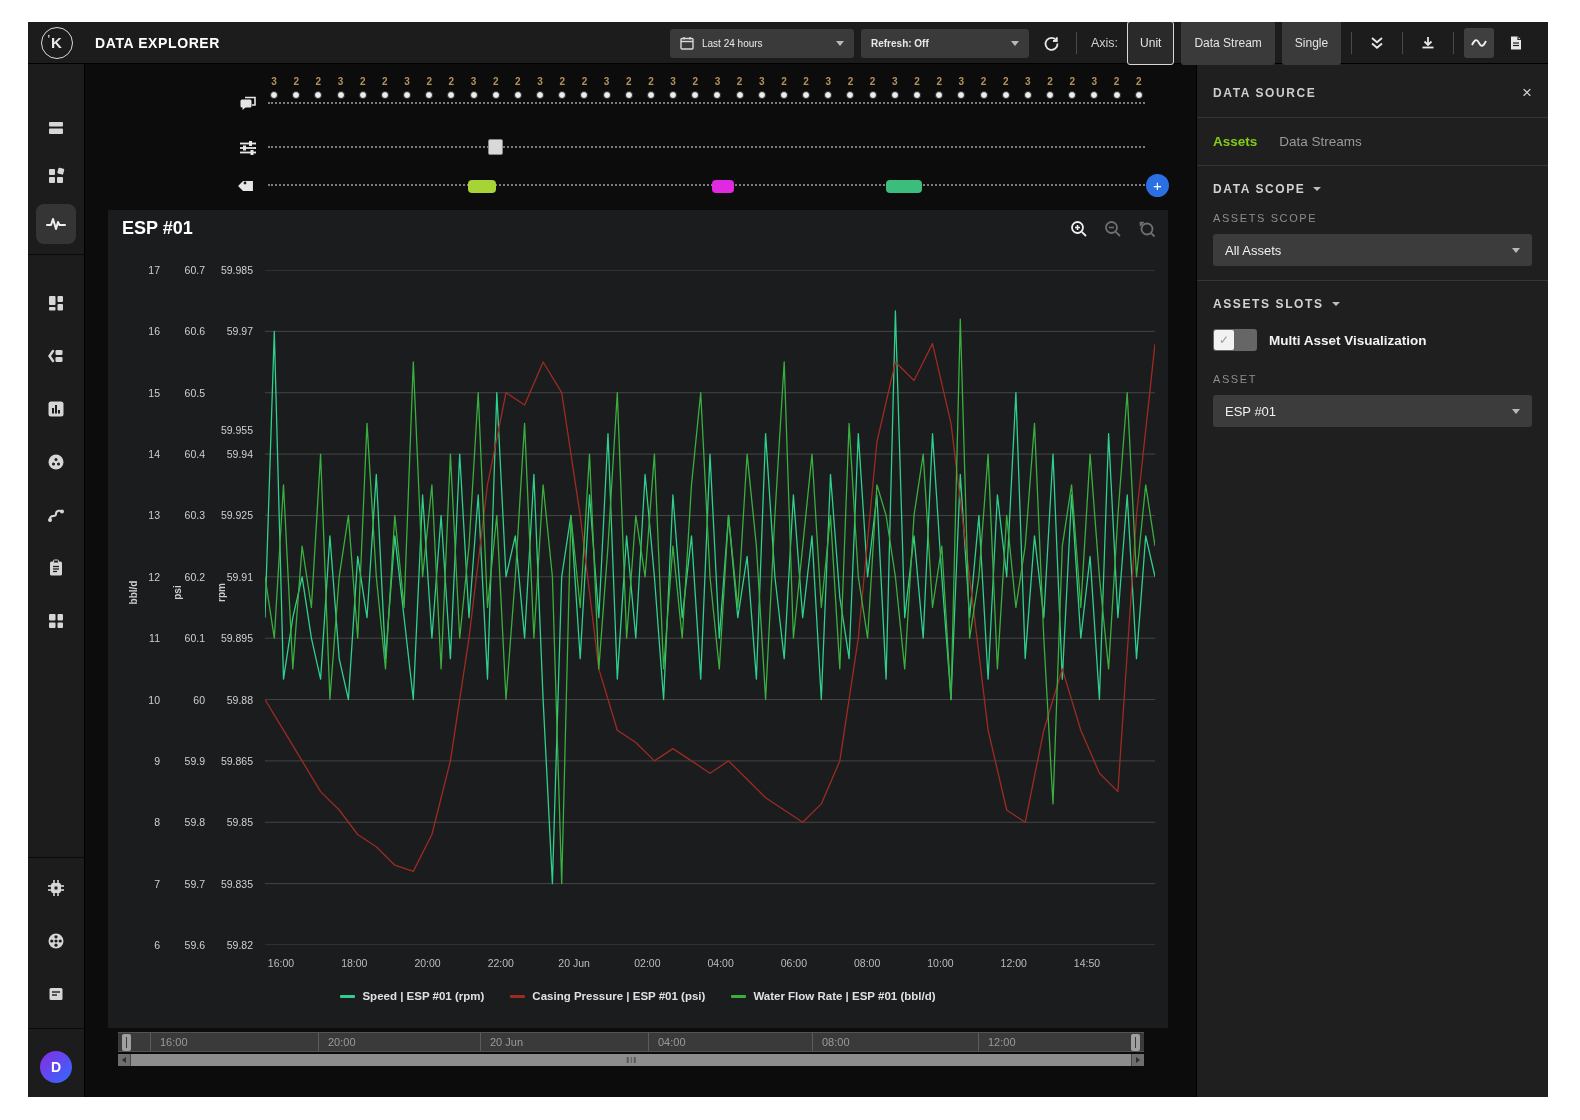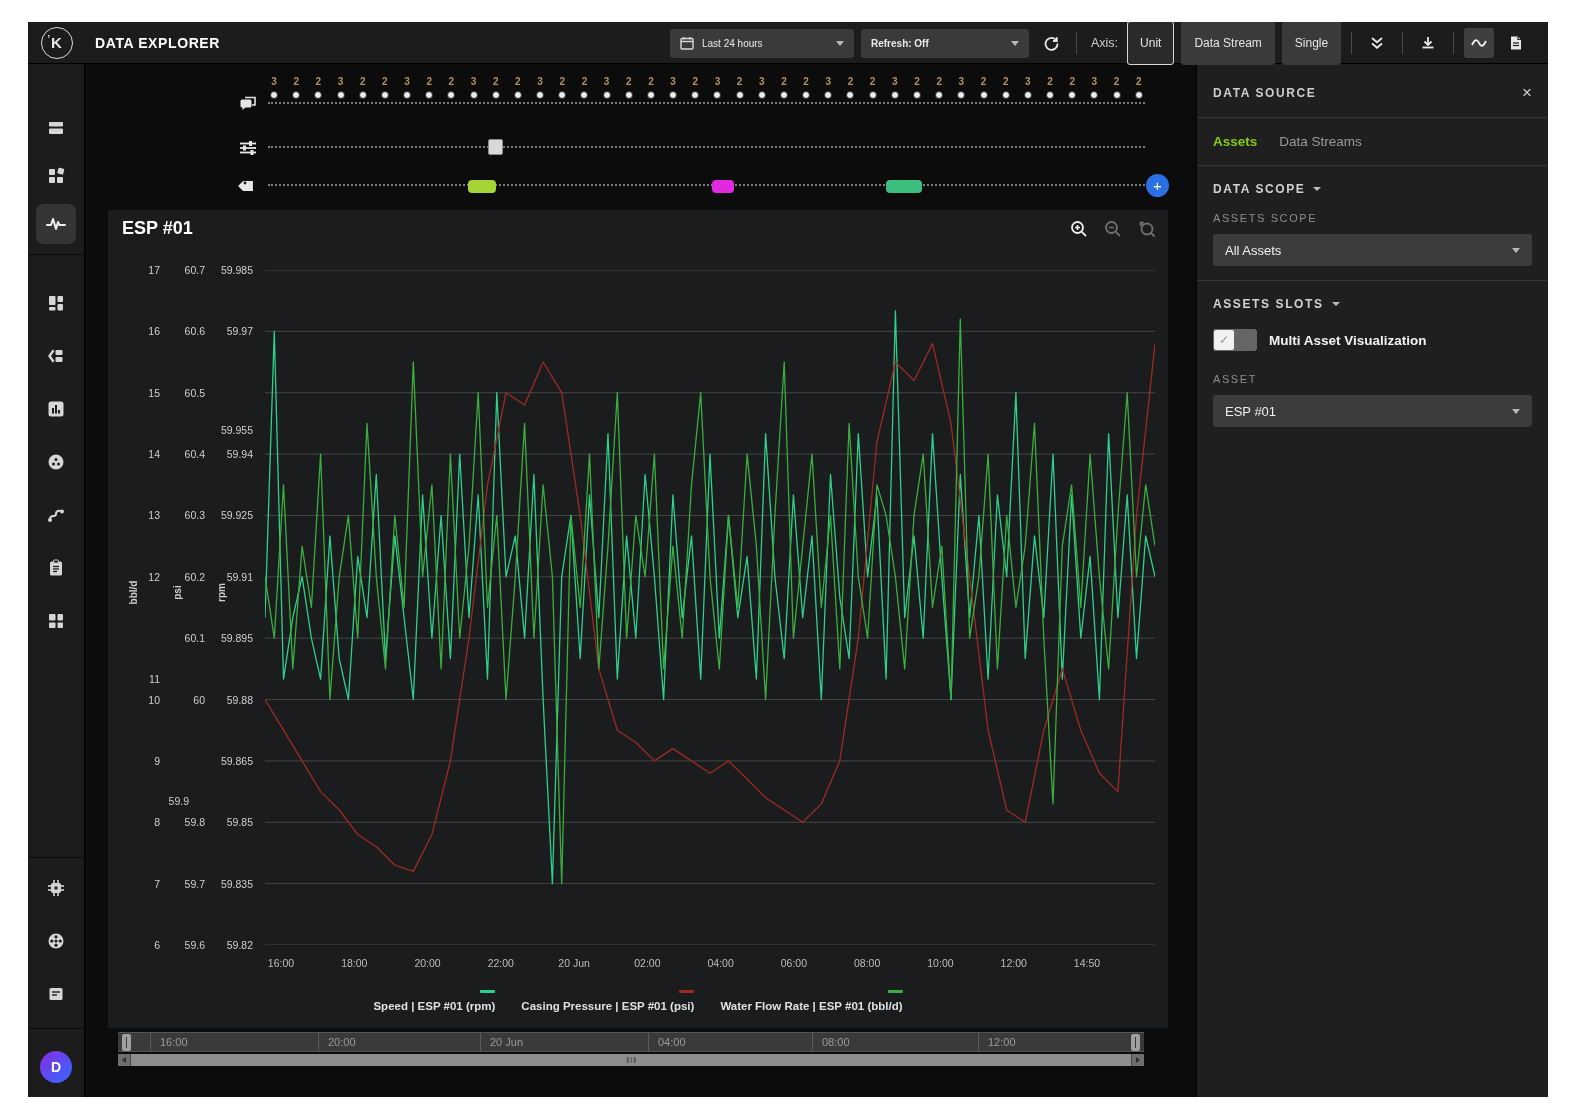--- a/index.html
+++ b/index.html
@@ -49,21 +49,21 @@
   
   .chart-card { position:absolute; left:23px; top:146px; width:1060px; height:818px; background:#1a1c1d; }
   .chart-title { position:absolute; left:14px; top:8px; font-size:18px; font-weight:bold; color:#ffffff; }
   .zoom-icons { position:absolute; right:12px; top:10px; display:flex; gap:16px; }
   .zoom-icons .zi { width:18px; height:18px; cursor:pointer; }
   .unit-lbl { position:absolute; font-size:10px; font-weight:bold; color:#cfcfcf; transform:rotate(-90deg); transform-origin:center; width:40px; text-align:center; }
   .ytick { position:absolute; font-size:10.5px; color:#cfcfcf; text-align:right; line-height:14px; }
   .plot { position:absolute; left:157px; top:60px; width:890px; height:675px; }
   .xlab { position:absolute; top:747px; font-size:10.5px; color:#bdbdbd; transform:translateX(-50%); }
   .legend { position:absolute; left:0; top:780px; width:100%; display:flex; justify-content:center; gap:26px; }
-  .leg-item { display:flex; align-items:flex-end; gap:7px; font-size:11.5px; font-weight:bold; color:#e0e0e0; cursor:pointer;flex-direction:column; }
+  .leg-item { display:flex; align-items:center; gap:7px; font-size:11.5px; font-weight:bold; color:#e0e0e0; cursor:pointer; }
   .leg-dash { width:15px; height:3px; border-radius:1px; }
 
   
   .minimap { position:absolute; left:33px; top:968px; width:1026px; height:20px; background:#3a3a3a; border-top:1px solid #555; border-bottom:1px solid #555; }
   .mm-sep { position:absolute; top:0; bottom:0; width:1px; background:#5c5c5c; }
   .mm-lab { position:absolute; top:3px; font-size:11px; color:#9a9a9a; }
   .mm-handle { position:absolute; top:1px; width:9px; height:17px; background:#a0a0a0; border-radius:2px; cursor:ew-resize; }
   .mm-handle::after { content:""; position:absolute; left:3.5px; top:3px; bottom:3px; width:1.5px; background:#3a3a3a; }
   .scrollbar { position:absolute; left:33px; top:990px; width:1026px; height:12px; background:#474747; }
   .sb-thumb { position:absolute; left:13px; right:13px; top:0; height:12px; background:#8d8d8d; cursor:grab; }
@@ -518,37 +518,37 @@
       <div class="unit-lbl" style="left:49px;top:377px">psi</div>
       <div class="unit-lbl" style="left:93px;top:377px">rpm</div>
 
       <div id="yaxis0">
           <span class="ytick" style="left: 18px; width: 34px; top: 53px;">17</span>
           <span class="ytick" style="left: 18px; width: 34px; top: 114.364px;">16</span>
           <span class="ytick" style="left: 18px; width: 34px; top: 175.727px;">15</span>
           <span class="ytick" style="left: 18px; width: 34px; top: 237.091px;">14</span>
           <span class="ytick" style="left: 18px; width: 34px; top: 298.455px;">13</span>
           <span class="ytick" style="left: 18px; width: 34px; top: 359.818px;">12</span>
-          <span class="ytick" style="left: 18px; width: 34px; top: 421.182px; margin-top: 41px;">11</span>
+          <span class="ytick" style="left: 18px; width: 34px; top: 421.182px;">11</span>
           <span class="ytick" style="left: 18px; width: 34px; top: 482.545px;">10</span>
           <span class="ytick" style="left: 18px; width: 34px; top: 543.909px;">9</span>
           <span class="ytick" style="left: 18px; width: 34px; top: 605.273px;">8</span>
           <span class="ytick" style="left: 18px; width: 34px; top: 666.636px;">7</span>
           <span class="ytick" style="left: 18px; width: 34px; top: 728px;">6</span>
         </div>
       <div id="yaxis1">
           <span class="ytick" style="left: 55px; width: 42px; top: 53px;">60.7</span>
           <span class="ytick" style="left: 55px; width: 42px; top: 114.364px;">60.6</span>
           <span class="ytick" style="left: 55px; width: 42px; top: 175.727px;">60.5</span>
           <span class="ytick" style="left: 55px; width: 42px; top: 237.091px;">60.4</span>
           <span class="ytick" style="left: 55px; width: 42px; top: 298.455px;">60.3</span>
           <span class="ytick" style="left: 55px; width: 42px; top: 359.818px;">60.2</span>
           <span class="ytick" style="left: 55px; width: 42px; top: 421.182px;">60.1</span>
           <span class="ytick" style="left: 55px; width: 42px; top: 482.545px;">60</span>
-          <span class="ytick" style="left: 39px; width: 42px; top: 543.909px; margin-top: 40px;">59.9</span>
+          <span class="ytick" style="left: 55px; width: 42px; top: 543.909px;">59.9</span>
           <span class="ytick" style="left: 55px; width: 42px; top: 605.273px;">59.8</span>
           <span class="ytick" style="left: 55px; width: 42px; top: 666.636px;">59.7</span>
           <span class="ytick" style="left: 55px; width: 42px; top: 728px;">59.6</span>
         </div>
       <div id="yaxis2">
           <span class="ytick" style="left: 97px; width: 48px; top: 53px;">59.985</span>
           <span class="ytick" style="left: 97px; width: 48px; top: 114.364px;">59.97</span>
           <span class="ytick" style="left: 97px; width: 48px; top: 175px; margin-top: 38px;">59.955</span>
           <span class="ytick" style="left: 97px; width: 48px; top: 237.091px;">59.94</span>
           <span class="ytick" style="left: 97px; width: 48px; top: 298.455px;">59.925</span>

